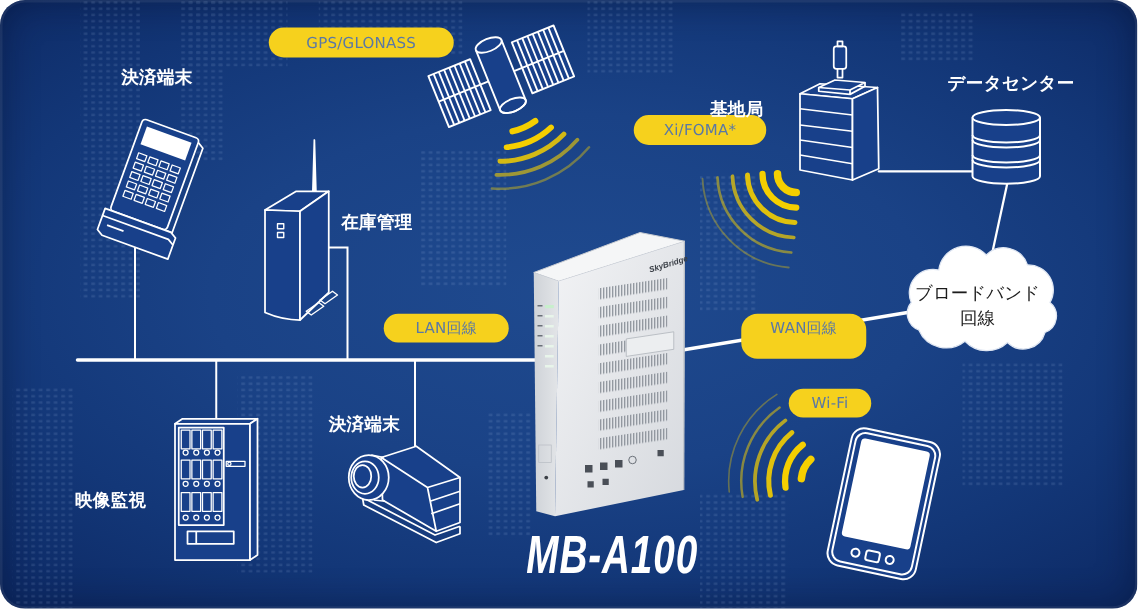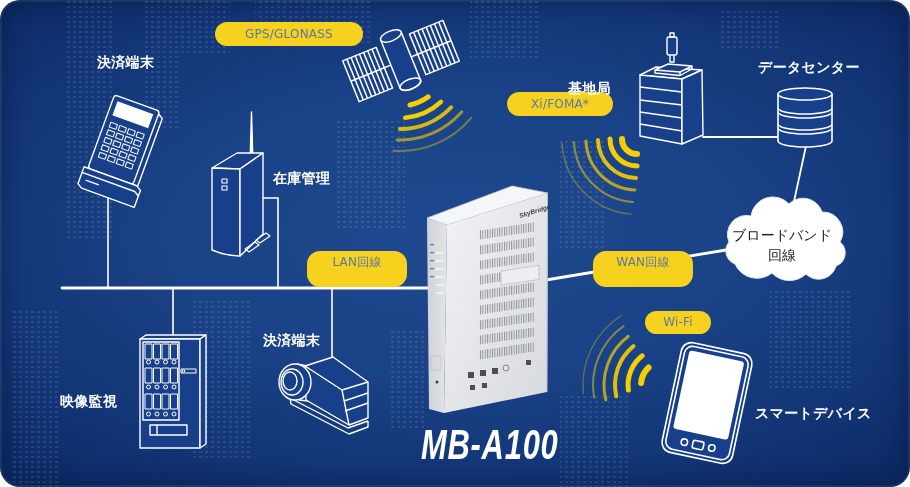--- a/index.html
+++ b/index.html
@@ -274,31 +274,30 @@
           <rect x="482" y="383" width="5" height="5" fill="#4a4f57"></rect>
           <circle cx="506" cy="368" r="3" fill="none" stroke="#6a7078" stroke-width="0.8"></circle>
           <rect x="526" y="360" width="5" height="5" fill="#4a4f57"></rect>
         </g>
         <text x="520" y="218" transform="rotate(-17 520 218)" font-family="Liberation Sans, sans-serif" font-size="6.5" font-weight="bold" font-style="italic" fill="#3a3f46">SkyBridge</text>
       </g>
     </svg>
 
     <div class="pill" style="left:215px; top:22px; width:148px; height:24px; line-height:24px;">GPS/GLONASS</div>
     <div class="pill" style="left:507px; top:92px; width:106px; height:24px; line-height:24px;">Xi/FOMA*</div>
-    <div class="pill" style="left:307px; top:251px; width:100px; height:36px; line-height:23px;">LAN回線</div>
+    <div class="pill" style="left:307px; top:251px; width:100px; height:23px; line-height:23px;">LAN回線</div>
     <div class="pill" style="left:593px; top:251px; width:100px; height:36px; line-height:23px;">WAN回線</div>
-    <div class="pill" style="left:645px; top:311px; width:66px; height:23px; line-height:23px;">Wi-Fi</div>
+    <div class="pill" style="left:631px; top:311px; width:66px; height:23px; line-height:23px;">Wi-Fi</div>
 
     <div class="lbl" style="left:97px; top:54px;">決済端末</div>
     <div class="lbl" style="left:273px; top:170px;">在庫管理</div>
     <div class="lbl" style="left:568px; top:46px;margin-top:34px;">基地局</div>
     <div class="lbl" style="left:758px; top:59px;">データセンター</div>
     <div class="lbl" style="left:263px; top:332px;">決済端末</div>
     <div class="lbl" style="left:60px; top:393px;">映像監視</div>
-    <div class="lbl" style="left:755px; top:405px;">スマートデバイス</div>
 
     <div class="cloud-text" style="left:724px; top:246px; width:116px;">回線</div>
     <div class="cloud-text" style="left:724px; top:226px; width:116px;">ブロードバンド</div>
 
     <div class="model">MB-A100</div>
 
   </div>
 </div>
 
 </body></html>

